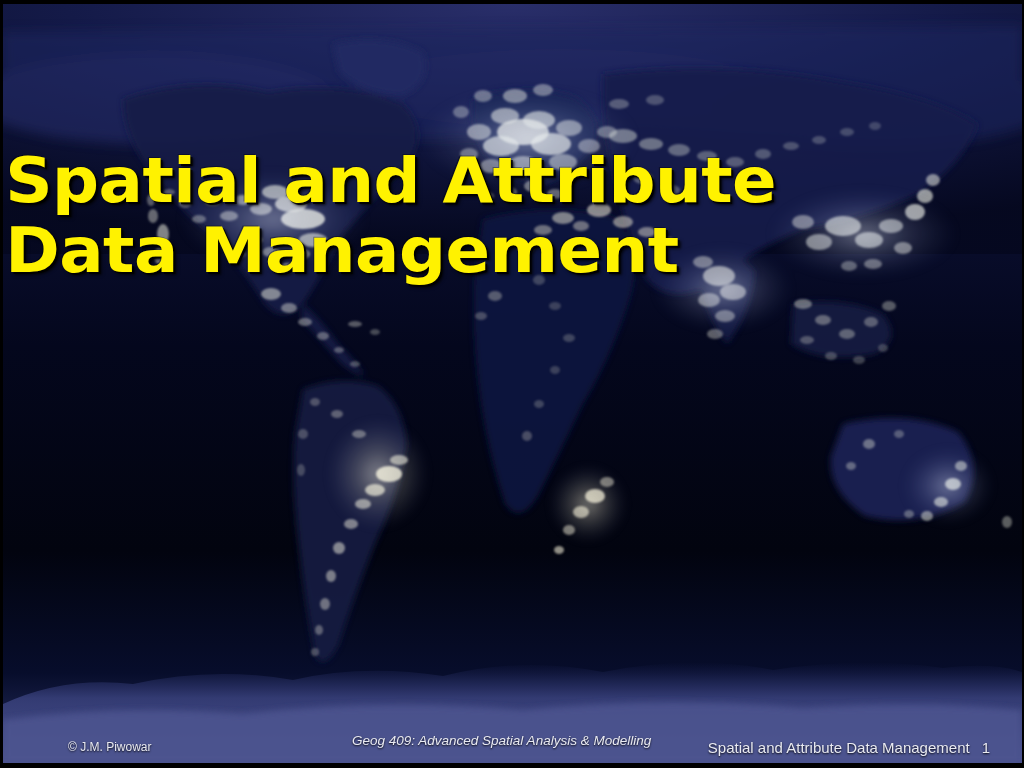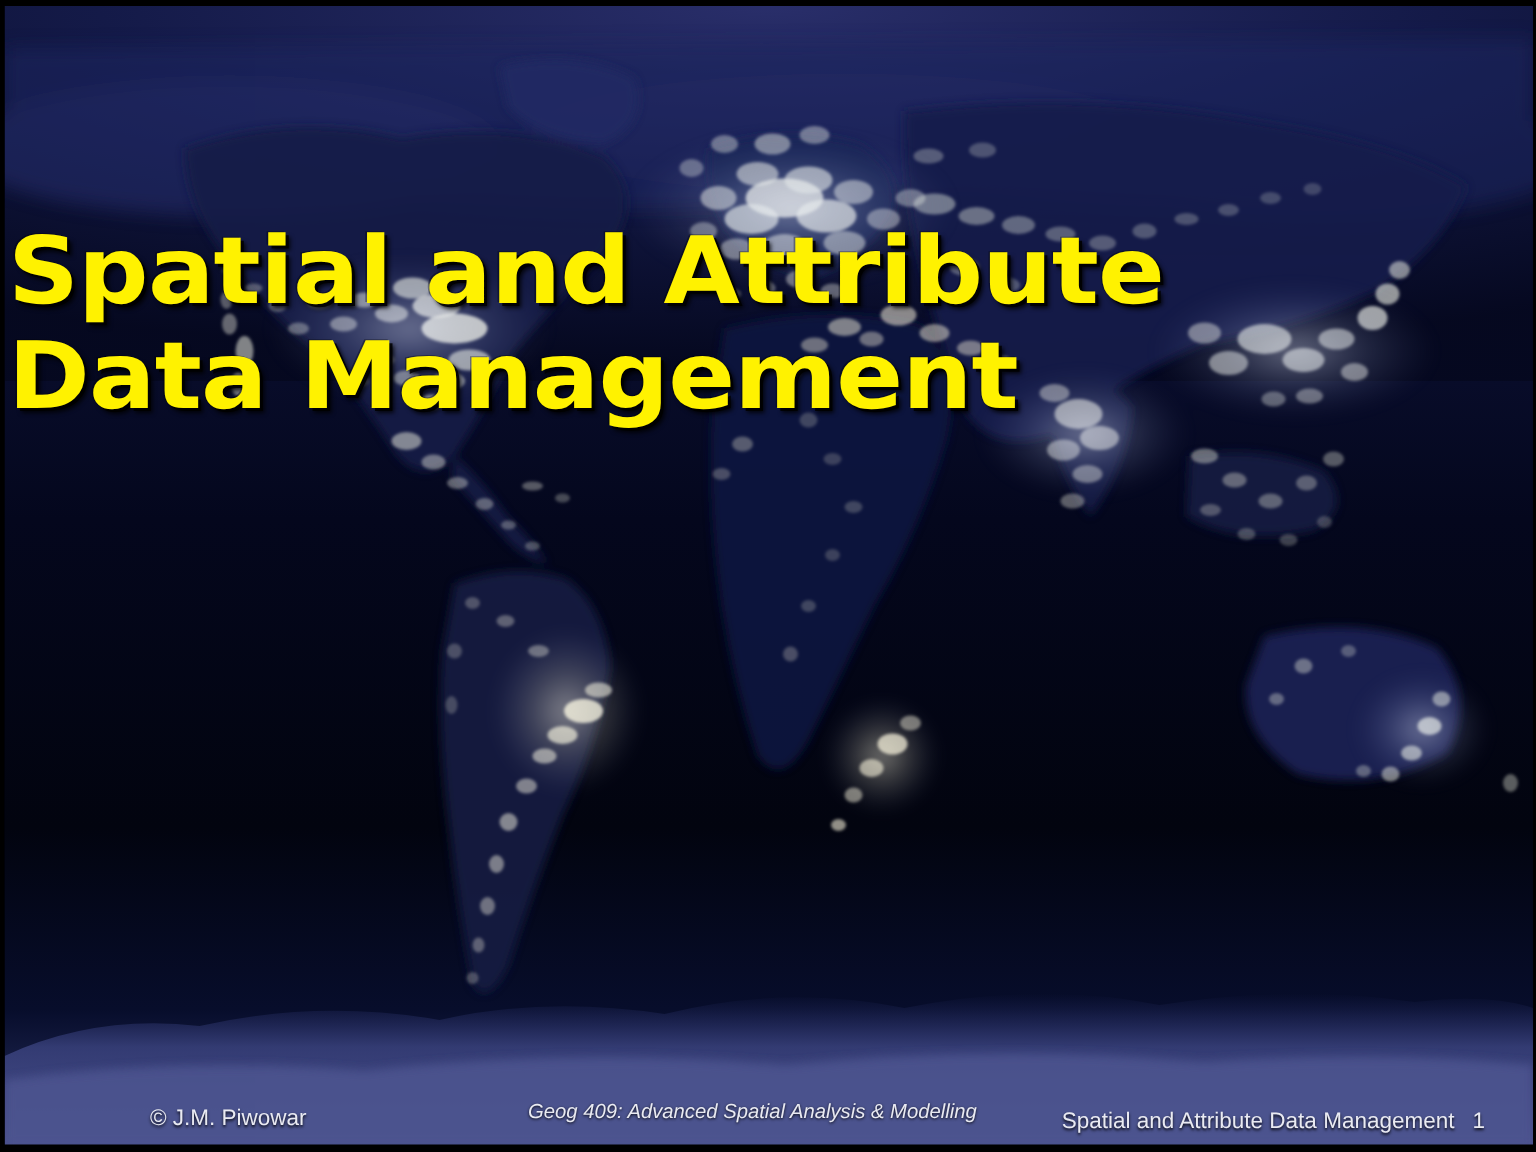--- a/index.html
+++ b/index.html
@@ -60,22 +60,21 @@
   }
   .footer-text {
     position:absolute;
     color:#e9eaf2;
     font-family:"Liberation Sans", sans-serif;
     text-shadow:0 1px 2px rgba(0,0,0,.9);
     white-space:nowrap;
   }
   #copyright {
     left:68px; bottom:14px;
-    font-size:15px;
-    margin-left:32px;
+    font-size:12px;
   }
   #course-line {
     left:352px; bottom:20px;
     font-size:13.5px;
     font-style:italic;
   }
   #slide-label-wrap {
     right:34px; bottom:12px;
     font-size:15px;
     display:flex; align-items:center; gap:12px;

